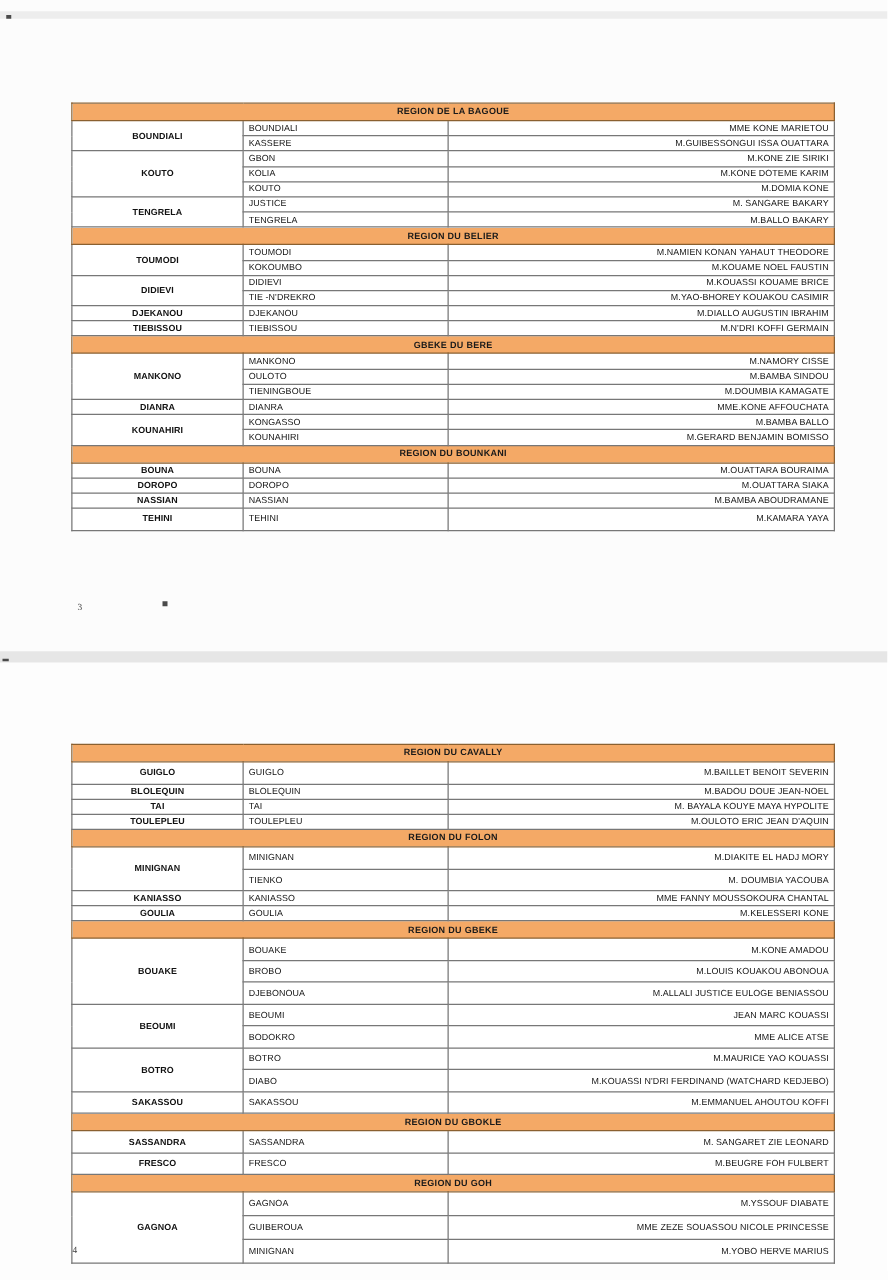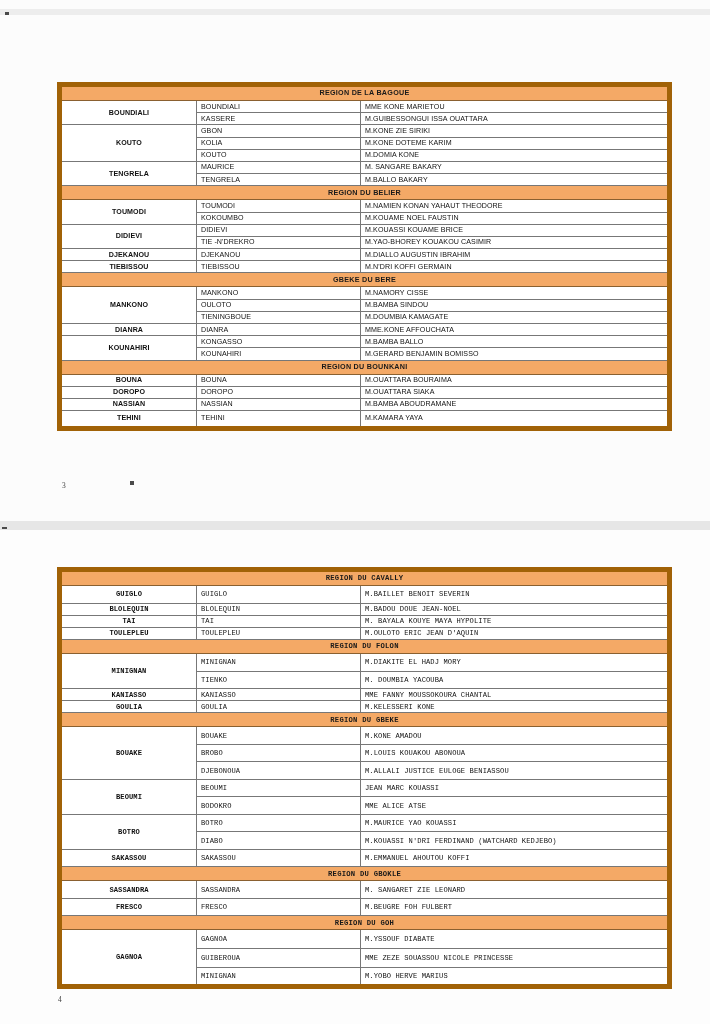--- a/index.html
+++ b/index.html
@@ -46,24 +46,24 @@
     background: #4a4a4a;
   }
 
   .doc-table {
     position: absolute;
     left: 57px;
     width: 610px;
     border-collapse: collapse;
     table-layout: fixed;
     background: #ffffff;
-    border: 5px solid #a16207;
+    border: 1px solid #a16207;
   }
   #table-page3 { top: 82px; }
-  #table-page4 { top: 567px; font-family: Liberation Mono, monospace; }
+  #table-page4 { top: 595px; }
 
   .doc-table col.col-dept   { width: 137px; }
   .doc-table col.col-sub    { width: 164px; }
   .doc-table col.col-name   { width: 309px; }
 
   .doc-table td {
     border: 1px solid #777;
     padding: 0 4px;
     font-size: 7.1px;
     line-height: 1.15;
@@ -90,21 +90,21 @@
     font-weight: bold;
     font-size: 7.3px;
     color: #0d0d0d;
     letter-spacing: 0.15px;
   }
   .cell-sub {
     text-align: left;
     color: #1d1d1d;
   }
   .cell-name {
-    text-align: left;
+    text-align: right;
     color: #1d1d1d;
   }
 
   tr.data-row { height: 12.2px; }
   tr.data-row.tall { height: 17.5px; }
   tr.data-row.xtall { height: 19px; }
 
   .page-number {
     position: absolute;
     font-size: 7.5px;
@@ -152,21 +152,21 @@
       <tr class="data-row">
         <td class="cell-sub">KOLIA</td>
         <td class="cell-name">M.KONE DOTEME KARIM</td>
       </tr>
       <tr class="data-row">
         <td class="cell-sub">KOUTO</td>
         <td class="cell-name">M.DOMIA KONE</td>
       </tr>
       <tr class="data-row">
         <td class="cell-dept" rowspan="2">TENGRELA</td>
-        <td class="cell-sub">MAURICE</td>
+        <td class="cell-sub">JUSTICE</td>
         <td class="cell-name">M. SANGARE BAKARY</td>
       </tr>
       <tr class="data-row">
         <td class="cell-sub">TENGRELA</td>
         <td class="cell-name">M.BALLO BAKARY</td>
       </tr>
       <tr class="region-header">
         <td colspan="3">REGION DU BELIER</td>
       </tr>
       <tr class="data-row">

